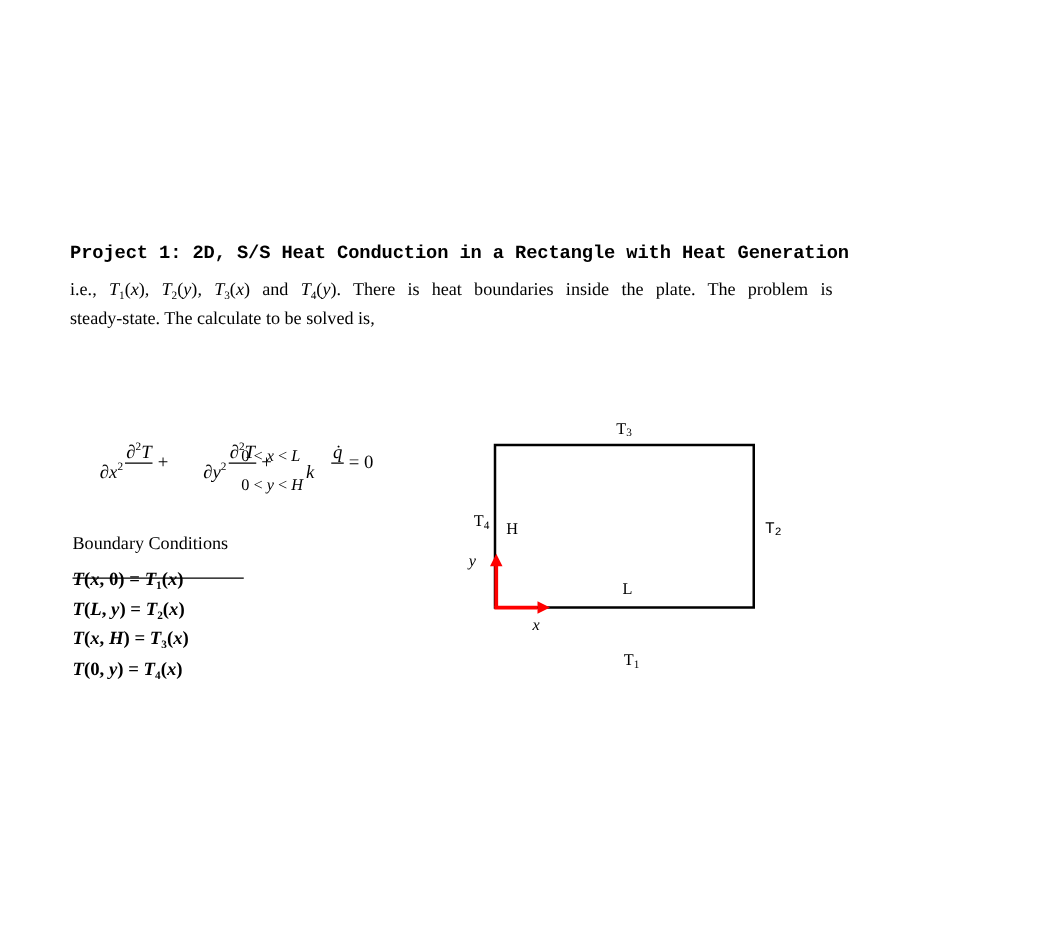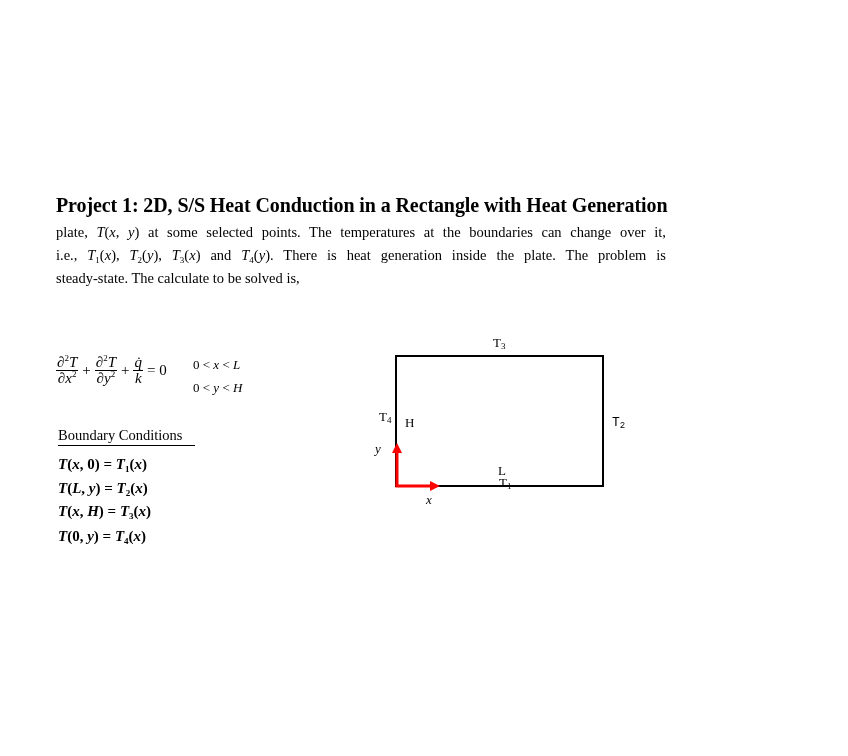--- a/index.html
+++ b/index.html
@@ -1,50 +1,49 @@
 <!DOCTYPE html>
 <html><head>
 <meta charset="utf-8">
 <style>
   html, body { margin:0; padding:0; background:#ffffff; }
   body { width:848px; height:756px; position:relative; overflow:hidden;
          font-family:"Liberation Serif", "DejaVu Serif", serif; color:#000; }
   .abs { position:absolute; }
-  .title { left:56px; top:194px; font-size:20px; font-weight:bold; white-space:nowrap; letter-spacing:-0.1px; }
+  .title { left:56px; top:194px; font-size:15px; font-weight:bold; white-space:nowrap; letter-spacing:-0.1px;font-family:Liberation Mono, monospace; }
   .para { left:56px; top:221px; width:610px; font-size:14.5px; line-height:23px; }
   .para .ln { display:block; white-space:nowrap; }
   .para .ln.j { text-align:justify; text-align-last:justify; }
   i { font-style:italic; }
   sub { font-size:9px; vertical-align:-3px; line-height:0; font-style:normal; }
   sup { font-size:9px; vertical-align:6px; line-height:0; font-style:normal; }
 
   
   .eq { left:56px; top:355px; font-size:15px; display:flex; align-items:center; gap:2px; }
   .frac { display:inline-flex; flex-direction:column; align-items:center; line-height:15px; }
-  .frac .num { border-bottom:1px solid #000; padding:0 1px; }
+  .frac .num { border-bottom:1px solid #000; padding:0 1px;margin-left:44px; }
   .frac .den { padding:0 1px; }
   .op { padding:0 2px; }
   .cond { left:193px; font-size:13px; white-space:nowrap; }
 
-  .bc-head { left:58px; top:427px; font-size:14.5px; padding-bottom:1px; border-bottom:1.5px solid #000; width:137px; }
+  .bc-head { left:58px; top:427px; font-size:14.5px; padding-bottom:18px; border-bottom:1.5px solid #000; width:137px; }
   .bc { left:58px; font-size:15px; white-space:nowrap;font-weight:bold; }
 
   
   .rect { left:395px; top:355px; width:205px; height:128px; border:2px solid #000; }
   .lbl { font-size:13px; white-space:nowrap; }
   .lbl sub { font-size:9px; vertical-align:-2px; }
 </style>
 </head>
 <body>
 
 <div class="abs title">Project 1: 2D, S/S Heat Conduction in a Rectangle with Heat Generation</div>
 
 <div class="abs para">
-  <span class="ln j"><span>plate, </span><i>T</i>(<i>x</i>, <i>y</i>)<span> at some selected points. The temperatures at the boundaries can change over it,</span></span>
-  <span class="ln j"><span>i.e., </span><i>T</i><sub>1</sub>(<i>x</i>), <i>T</i><sub>2</sub>(<i>y</i>), <i>T</i><sub>3</sub>(<i>x</i>) and <i>T</i><sub>4</sub>(<i>y</i>)<span>. There is heat generation inside the plate. The problem is</span></span>
+  <span class="ln j"><span>i.e., </span><i>T</i><sub>1</sub>(<i>x</i>), <i>T</i><sub>2</sub>(<i>y</i>), <i>T</i><sub>3</sub>(<i>x</i>) and <i>T</i><sub>4</sub>(<i>y</i>)<span>. There is heat boundaries inside the plate. The problem is</span></span>
   <span class="ln">steady-state. The calculate to be solved is,</span>
 </div>
 
 <div class="abs eq">
   <span class="frac">
       <span class="num"><i>∂</i><sup>2</sup><i>T</i></span>
       <span class="den"><i>∂x</i><sup>2</sup></span>
     </span>
   <span class="op">+</span>
   <span class="frac">
@@ -64,21 +63,21 @@
 <div class="abs bc-head">Boundary Conditions</div>
 <div class="abs bc" style="top:456px;"><i>T</i>(<i>x</i>, 0) = <i>T</i><sub>1</sub>(<i>x</i>)</div>
 <div class="abs bc" style="top:480px;text-align:center;"><i>T</i>(<i>L</i>, <i>y</i>) = <i>T</i><sub>2</sub>(<i>x</i>)</div>
 <div class="abs bc" style="top:503px;"><i>T</i>(<i>x</i>, <i>H</i>) = <i>T</i><sub>3</sub>(<i>x</i>)</div>
 <div class="abs bc" style="top:528px;"><i>T</i>(0, <i>y</i>) = <i>T</i><sub>4</sub>(<i>x</i>)</div>
 
 <div class="abs rect"></div>
 
 <div class="abs lbl" style="left:493px; top:335px;">T<sub>3</sub></div>
 <div class="abs lbl" style="left:612px; top:415px;font-family:Liberation Mono, monospace;">T<sub>2</sub></div>
-<div class="abs lbl" style="left:499px; top:475px;">T<sub>1</sub></div>
+<div class="abs lbl" style="left:499px; top:520px;">T<sub>1</sub></div>
 <div class="abs lbl" style="left:379px; top:409px;">T<sub>4</sub></div>
 <div class="abs lbl" style="left:405px; top:415px;">H</div>
 <div class="abs lbl" style="left:498px; top:463px;">L</div>
 <div class="abs lbl" style="left:375px; top:441px; font-style:italic;">y</div>
 <div class="abs lbl" style="left:426px; top:492px; font-style:italic;">x</div>
 
 <svg class="abs" style="left:390px; top:440px;" width="60" height="52" viewBox="0 0 60 52">
   <line x1="7" y1="46" x2="7" y2="12" stroke="#ff0000" stroke-width="3"></line>
   <polygon points="7,3 2,13 12,13" fill="#ff0000"></polygon>
   <line x1="5.5" y1="46" x2="40" y2="46" stroke="#ff0000" stroke-width="3"></line>

